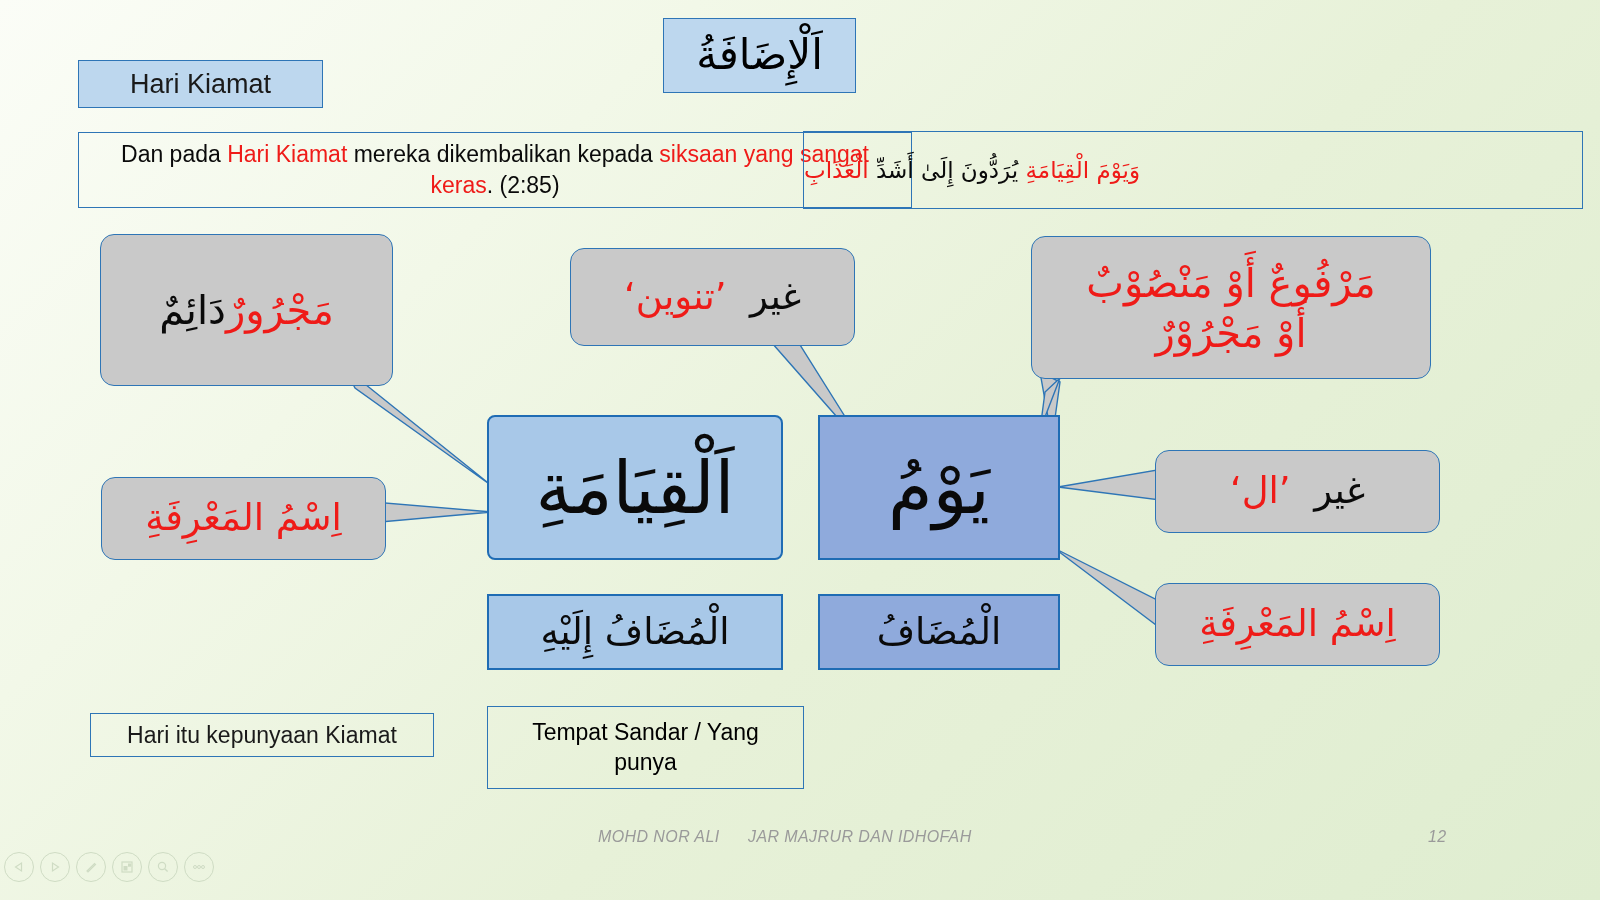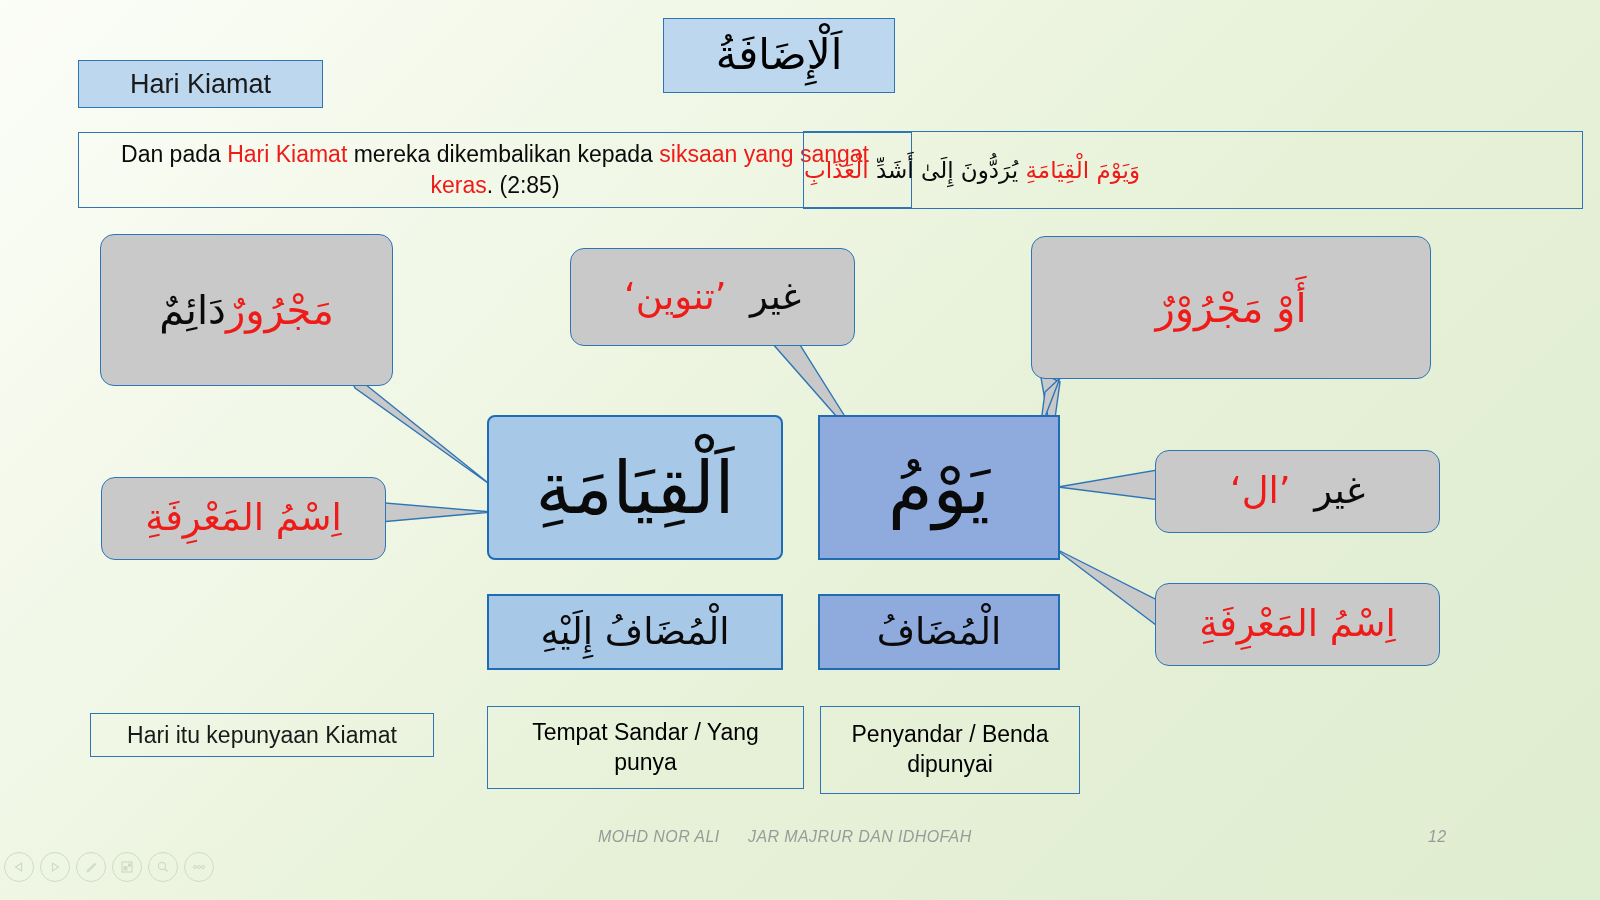--- a/index.html
+++ b/index.html
@@ -57,21 +57,21 @@
 
   .center-flex {
     display: flex;
     align-items: center;
     justify-content: center;
     text-align: center;
   }
 
   
   #title-box {
-    left: 663px; top: 18px; width: 232px; height: 75px;
+    left: 663px; top: 18px; width: 193px; height: 75px;
     font-size: 42px;
   }
   #label-hari-kiamat {
     left: 78px; top: 60px; width: 245px; height: 48px;
     font-size: 27px; color: #1a1a1a;
   }
   #translation-box {
     left: 78px; top: 132px; width: 834px; height: 76px;
     font-size: 23px; line-height: 1.35; padding: 4px 16px;
     flex-direction: column;
@@ -212,20 +212,21 @@
   <div class="abs gray-bubble center-flex ar" id="bubble-majrur">
     <div class="red">مَجْرُورٌ</div>
     <div class="blk">دَائِمٌ</div>
   </div>
 
   <div class="abs gray-bubble center-flex ar" id="bubble-tanwin">
     <div><span class="blk">غير</span><span>&nbsp;&nbsp;</span><span class="red">’تنوين‘</span></div>
   </div>
 
   <div class="abs gray-bubble center-flex ar" id="bubble-marfu">
+    <div class="red">مَرْفُوعٌ أَوْ مَنْصُوْبٌ</div>
     <div class="red">أَوْ مَجْرُوْرٌ</div>
   </div>
 
   <div class="abs gray-bubble center-flex ar" id="bubble-marifah-left">
     <span class="red">اِسْمُ المَعْرِفَةِ</span>
   </div>
 
   <div class="abs gray-bubble center-flex ar" id="bubble-ghair-al">
     <div><span class="blk">غير</span><span>&nbsp;&nbsp;</span><span class="red">’ال‘</span></div>
   </div>
@@ -248,23 +249,20 @@
 
   <div class="abs blue-dark center-flex ar" id="box-mudaf">
     <span class="blk">الْمُضَافُ</span>
   </div>
 
   <div class="abs blue-outline center-flex" id="bottom-1">
     <span>Hari itu kepunyaan Kiamat</span>
   </div>
   <div class="abs blue-outline center-flex" id="bottom-2">
     <span>Tempat Sandar / Yang punya</span>
-  </div>
-  <div class="abs blue-outline center-flex" id="bottom-3">
-    <span>Penyandar / Benda dipunyai</span>
   </div>
 
   <div id="footer">
     <span class="f-author">MOHD NOR ALI</span>
     <span class="f-topic">JAR MAJRUR DAN IDHOFAH</span>
     <span class="f-page">12</span>
   </div>
 
   <div id="toolbar">
     <div class="tb-btn">

